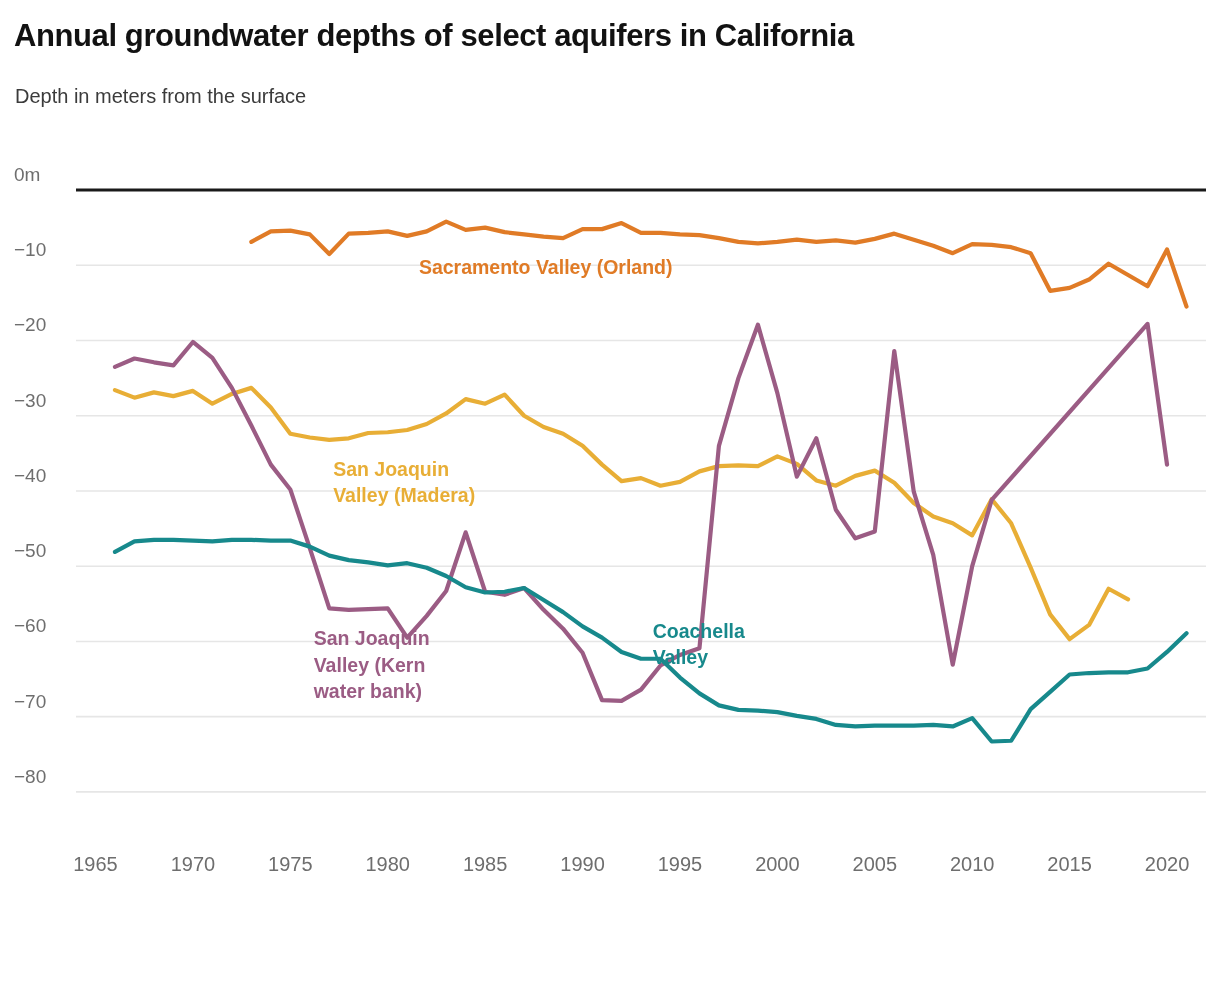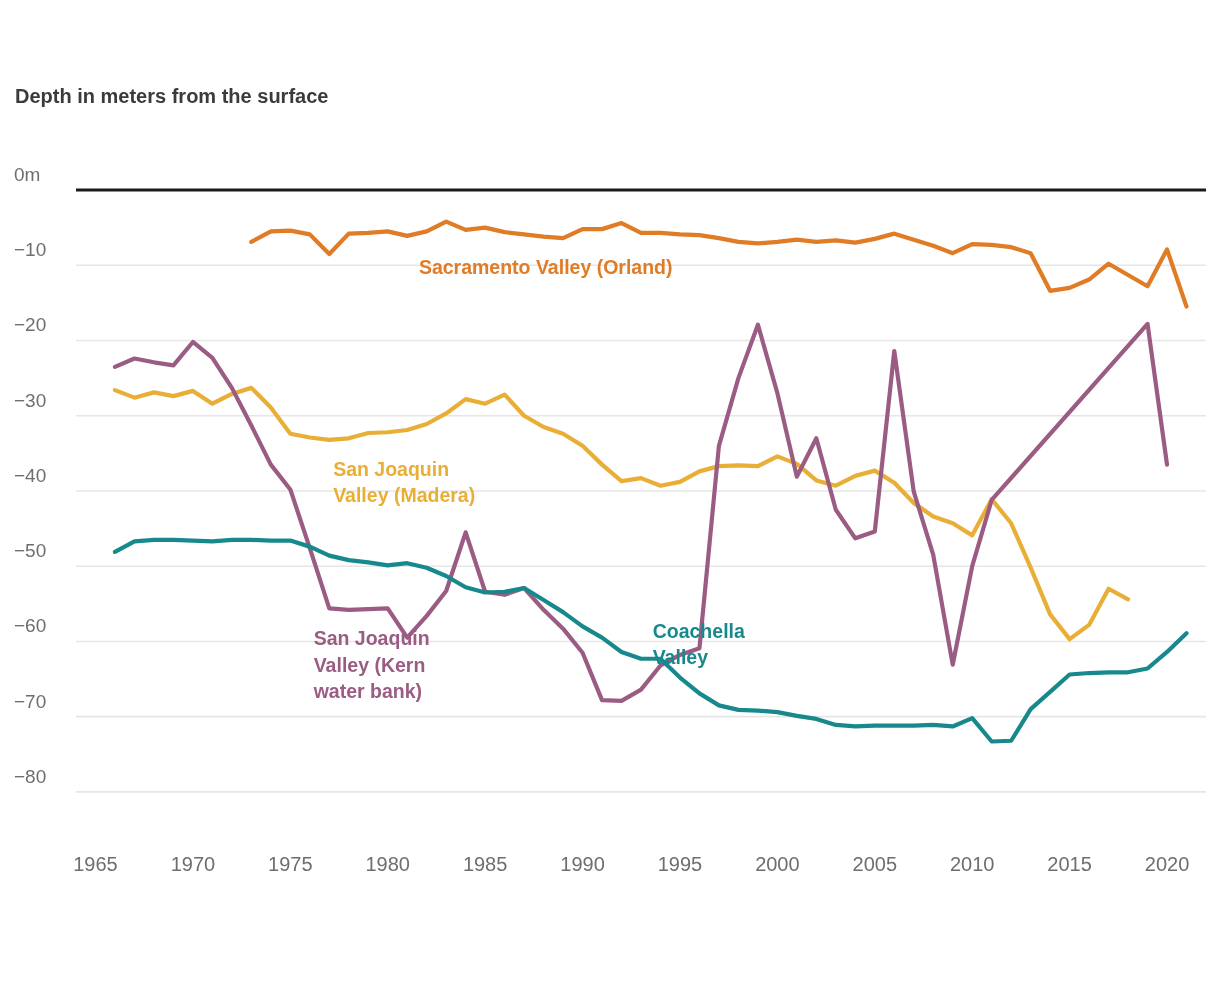--- a/index.html
+++ b/index.html
@@ -28,21 +28,21 @@
     font-weight: 700;
     letter-spacing: -0.4px;
     color: #121212;
     white-space: nowrap;
   }
   .chart-subtitle {
     position: absolute;
     left: 15px;
     top: 85px;
     font-size: 20px;
-    font-weight: 700;
+    font-weight: 400;
     color: #3b3b3b;
     white-space: nowrap;
   }
   .chart-area {
     position: absolute;
     left: 0;
     top: 150px;
     width: 1220px;
     height: 760px;
   }
@@ -76,20 +76,21 @@
     stroke-width: 4.2;
     stroke-linejoin: round;
     stroke-linecap: round;
   }
 </style>
 </head>
 <body>
 
 <div class="page">
 
+  <div class="chart-title">Annual groundwater depths of select aquifers in California</div>
   <div class="chart-subtitle">Depth in meters from the surface</div>
 
   <div class="chart-area">
     <svg id="chart-svg" width="1220" height="760" viewBox="0 0 1220 760">
         <line x1="76" x2="1206" y1="40" y2="40" class="zeroline"></line>
         <text x="14" y="31" class="ytick">0m</text>
         <line x1="76" x2="1206" y1="115.2380952380953" y2="115.2380952380953" class="gridline"></line>
         <text x="14" y="106.2380952380953" class="ytick">−10</text>
         <line x1="76" x2="1206" y1="190.47619047619048" y2="190.47619047619048" class="gridline"></line>
         <text x="14" y="181.47619047619048" class="ytick">−20</text>

